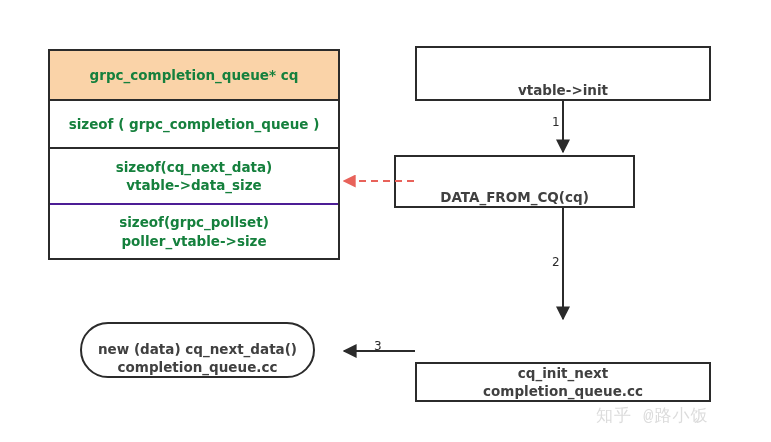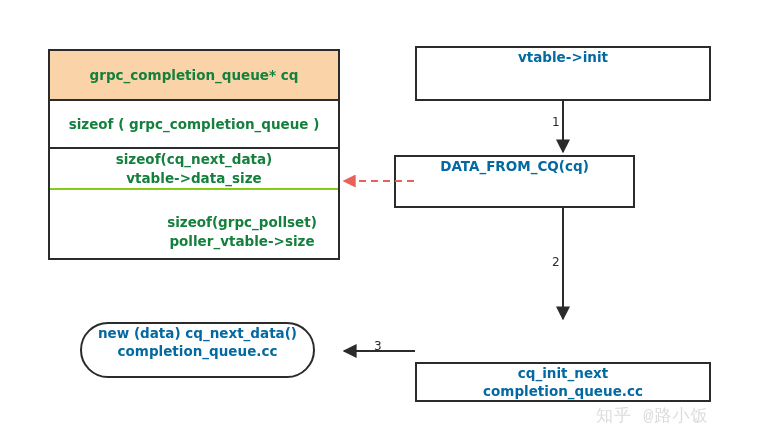--- a/index.html
+++ b/index.html
@@ -16,26 +16,26 @@
     overflow: hidden;
   }
 
   
   .box {
     position: absolute;
     box-sizing: border-box;
     border: 2px solid #2b2b2b;
     background: #ffffff;
     display: flex;
-    align-items: flex-start;
+    align-items: flex-end;
     justify-content: center;
     text-align: center;
     font-weight: bold;
     font-size: 13.5px;
-    color: #0369a1;
+    color: #404040;
     line-height: 1.35;
   }
   .box .lines {
     display: block;
     padding: 0 6px;
   }
   .box .lines span { display: block; white-space: nowrap; }
 
   
   #struct-table {
@@ -58,22 +58,22 @@
     justify-content: center;
     text-align: center;
     font-weight: bold;
     font-size: 13.5px;
     color: #15803d;
     line-height: 1.35;
   }
   .trow span { display: block; white-space: nowrap; }
   .trow-0 { top: 0px;   height: 50px; background: #fad3a8; border-bottom: 2px solid #2b2b2b; }
   .trow-1 { top: 50px;  height: 48px; border-bottom: 2px solid #2b2b2b; }
-  .trow-2 { top: 98px;  height: 41px; border-bottom: 2px solid #84cc16; }
-  .trow-3 { top: 154px; height: 53px; margin-left: 48px; }
+  .trow-2 { top: 98px;  height: 56px; border-bottom: 2px solid #4c1d95; }
+  .trow-3 { top: 154px; height: 53px; }
 
   
   #box-init        { left: 415px; top: 46px;  width: 296px; height: 55px; }
   #box-datafromcq  { left: 394px; top: 155px; width: 241px; height: 53px; }
   #box-cqinitnext  { left: 415px; top: 322px; width: 296px; height: 40px; margin-top: 40px; }
   #box-newdata     { left: 80px;  top: 322px; width: 235px; height: 56px; border-radius: 28px; }
 
   
   #wires {
     position: absolute;

